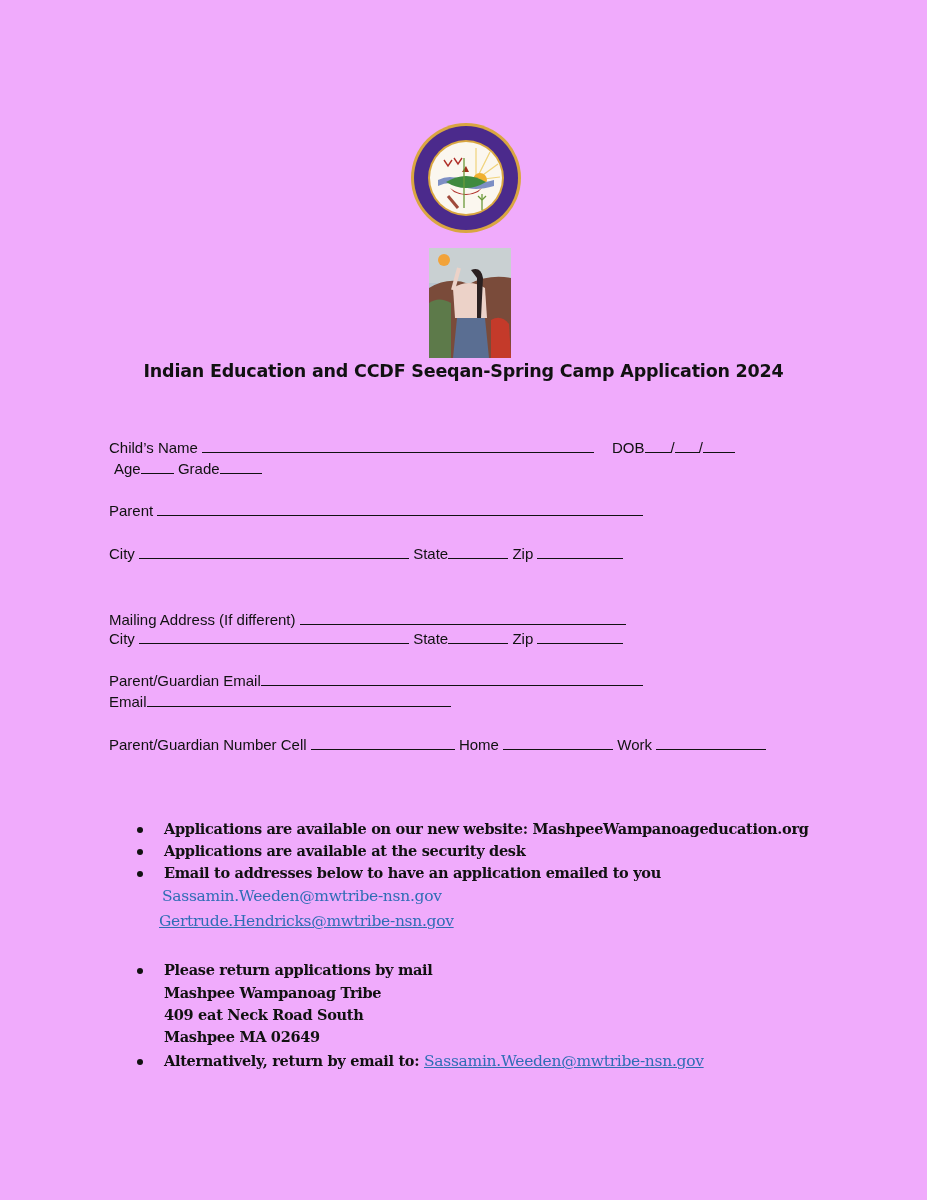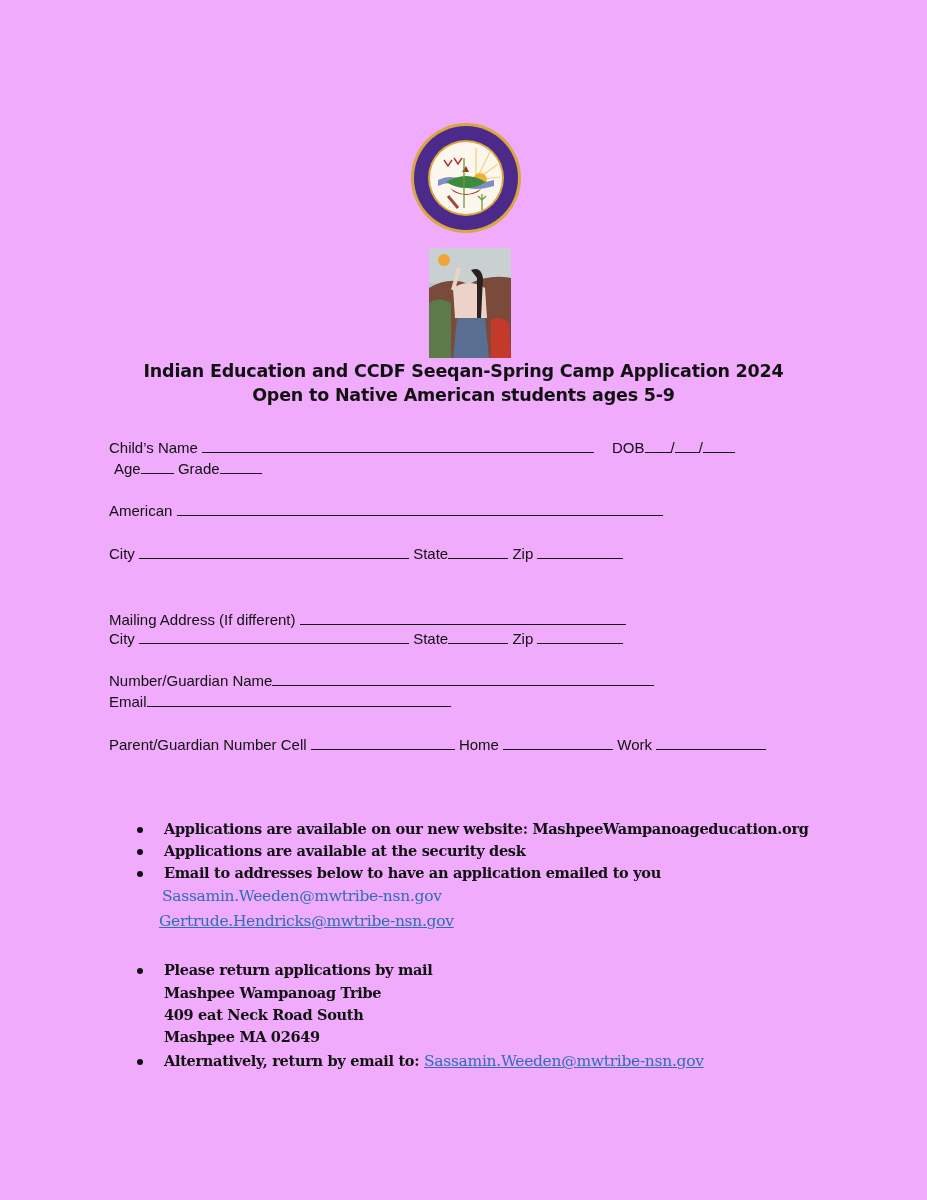--- a/index.html
+++ b/index.html
@@ -66,35 +66,34 @@
       <path d="M0 55 Q10 48 22 55 L22 110 L0 110 Z" fill="#5d7a4a"></path>
       <path d="M24 40 Q40 30 56 40 L58 70 L26 70 Z" fill="#ecd2c8"></path>
       <path d="M42 22 Q52 18 54 30 L52 70 L48 70 L48 30 Z" fill="#2a2020"></path>
       <line x1="24" y1="42" x2="30" y2="20" stroke="#ecd2c8" stroke-width="4"></line>
       <path d="M28 70 L56 70 L60 110 L24 110 Z" fill="#5a6e92"></path>
       <path d="M62 72 Q72 66 80 76 L82 110 L62 110 Z" fill="#c43a2a"></path>
     </svg>
   </div>
 
   <div class="title t1">Indian Education and CCDF Seeqan-Spring Camp Application 2024</div>
-  <div class="title t2">Open to Native American students ages 5-9</div>
 
   <div class="f" style="top:438px;"><span>Child’s Name</span> <span class="u" style="width:392px;"></span></div>
   <div class="f" style="top:438px; left:612px;"><span>DOB</span><span class="u" style="width:26px;"></span><span>/</span><span class="u" style="width:24px;"></span><span>/</span><span class="u" style="width:32px;"></span></div>
   <div class="f" style="top:459px; left:114px;"><span>Age</span><span class="u" style="width:33px;"></span> <span>Grade</span><span class="u" style="width:42px;"></span></div>
 
-  <div class="f" style="top:501px;"><span>American</span> <span class="u" style="width:486px;"></span></div>
+  <div class="f" style="top:501px;"><span>Parent</span> <span class="u" style="width:486px;"></span></div>
 
   <div class="f" style="top:544px;"><span>City</span> <span class="u" style="width:270px;"></span> <span>State</span><span class="u" style="width:60px;"></span> <span>Zip</span> <span class="u" style="width:86px;"></span></div>
 
   <div class="f" style="top:610px;"><span>Mailing Address (If different)</span> <span class="u" style="width:326px;"></span></div>
 
   <div class="f" style="top:629px;"><span>City</span> <span class="u" style="width:270px;"></span> <span>State</span><span class="u" style="width:60px;"></span> <span>Zip</span> <span class="u" style="width:86px;"></span></div>
 
-  <div class="f" style="top:671px;"><span>Number/Guardian Name</span><span class="u" style="width:382px;"></span></div>
+  <div class="f" style="top:671px;"><span>Parent/Guardian Email</span><span class="u" style="width:382px;"></span></div>
   <div class="f" style="top:735px;"><span>Parent/Guardian Number Cell</span> <span class="u" style="width:144px;"></span> <span>Home</span> <span class="u" style="width:110px;"></span> <span>Work</span> <span class="u" style="width:110px;"></span></div>
 
   <div class="f" style="top:692px;"><span>Email</span><span class="u" style="width:304px;"></span></div>
 
 
   <div class="dot" style="top:827px;"></div>
   <div class="bt" style="top:820px;">Applications are available on our new website: MashpeeWampanoageducation.org</div>
   <div class="dot" style="top:849px;"></div>
   <div class="bt" style="top:842px;">Applications are available at the security desk</div>
   <div class="dot" style="top:871px;"></div>

